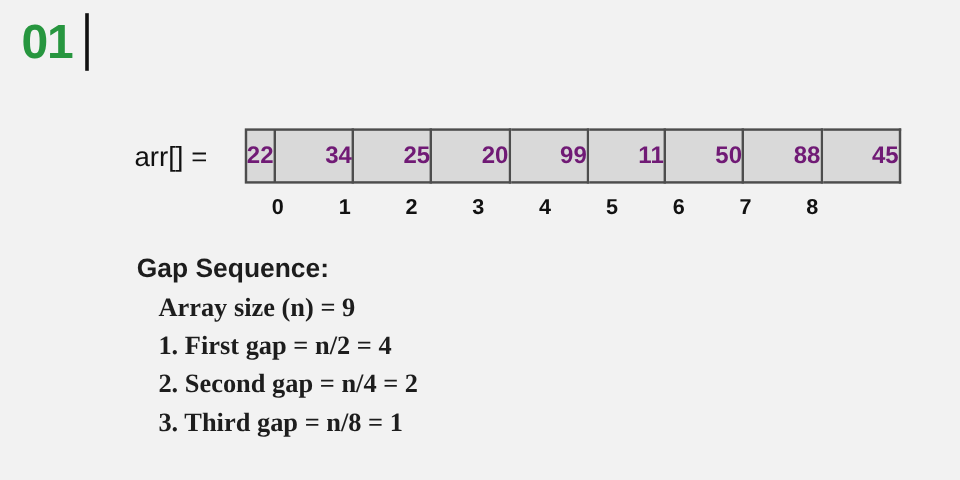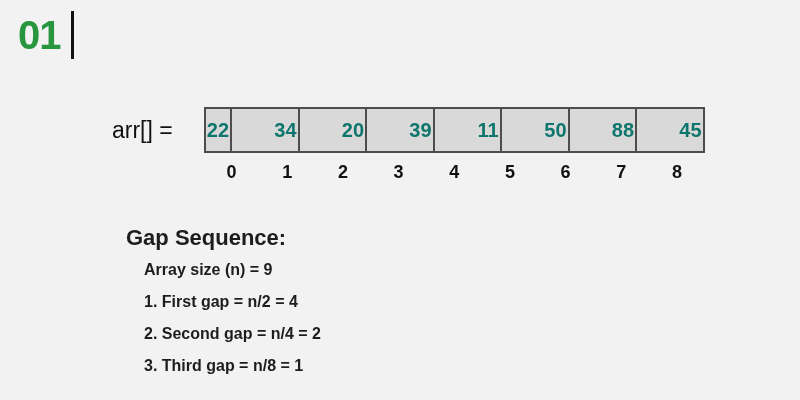--- a/index.html
+++ b/index.html
@@ -74,75 +74,77 @@
   .array-cell {
     flex: 1 1 0;
     height: 46px;
     background: var(--cell-fill);
     border: 2px solid var(--cell-border);
     display: flex;
     align-items: center;
     justify-content: center;
     font-size: 20px;
     font-weight: bold;
-    color: #0f766e;
+    color: #701a75;
   }
   .array-cell + .array-cell { border-left: none; padding-left: 41px; }
   .array-indices {
     display: flex;
     width: 501px;
     margin-top: 9px;
   }
   .array-index {
     flex: 1 1 0;
     text-align: center;
     font-size: 18px;
     font-weight: bold;
     color: #111;
   }
 
   
   .gap-section {
     position: absolute;
-    left: 114px; top: 222px; margin-left: 12px;
+    left: 114px; top: 208px;
   }
   .gap-heading {
     font-size: 22px;
     font-weight: bold;
     line-height: 32px;
     color: var(--text);
   }
   .gap-line {
-    font-size: 16px;
+    font-size: 22px;
     font-weight: bold;
     line-height: 32px;
     color: var(--text);
     padding-left: 18px;
     white-space: nowrap;
+    font-family: Liberation Serif, serif;
   }
   .gap-line:first-of-type { padding-left: 23px; }
 </style>
 </head>
 <body>
 
 <div class="slide">
 
   <div class="header">
     <span class="step-number">01</span>
     <span class="header-divider"></span>
   </div>
 
   <div class="array-section">
     <span class="array-label">arr[]  =</span>
     <div class="array-block">
       <div class="array-cells">
           <div class="array-cell">22</div>
           <div class="array-cell">34</div>
+          <div class="array-cell">25</div>
           <div class="array-cell">20</div>
-          <div class="array-cell">39</div>
+          <div class="array-cell">99</div>
           <div class="array-cell">11</div>
           <div class="array-cell">50</div>
           <div class="array-cell">88</div>
           <div class="array-cell">45</div>
         </div>
       <div class="array-indices">
           <div class="array-index">0</div>
           <div class="array-index">1</div>
           <div class="array-index">2</div>
           <div class="array-index">3</div>

